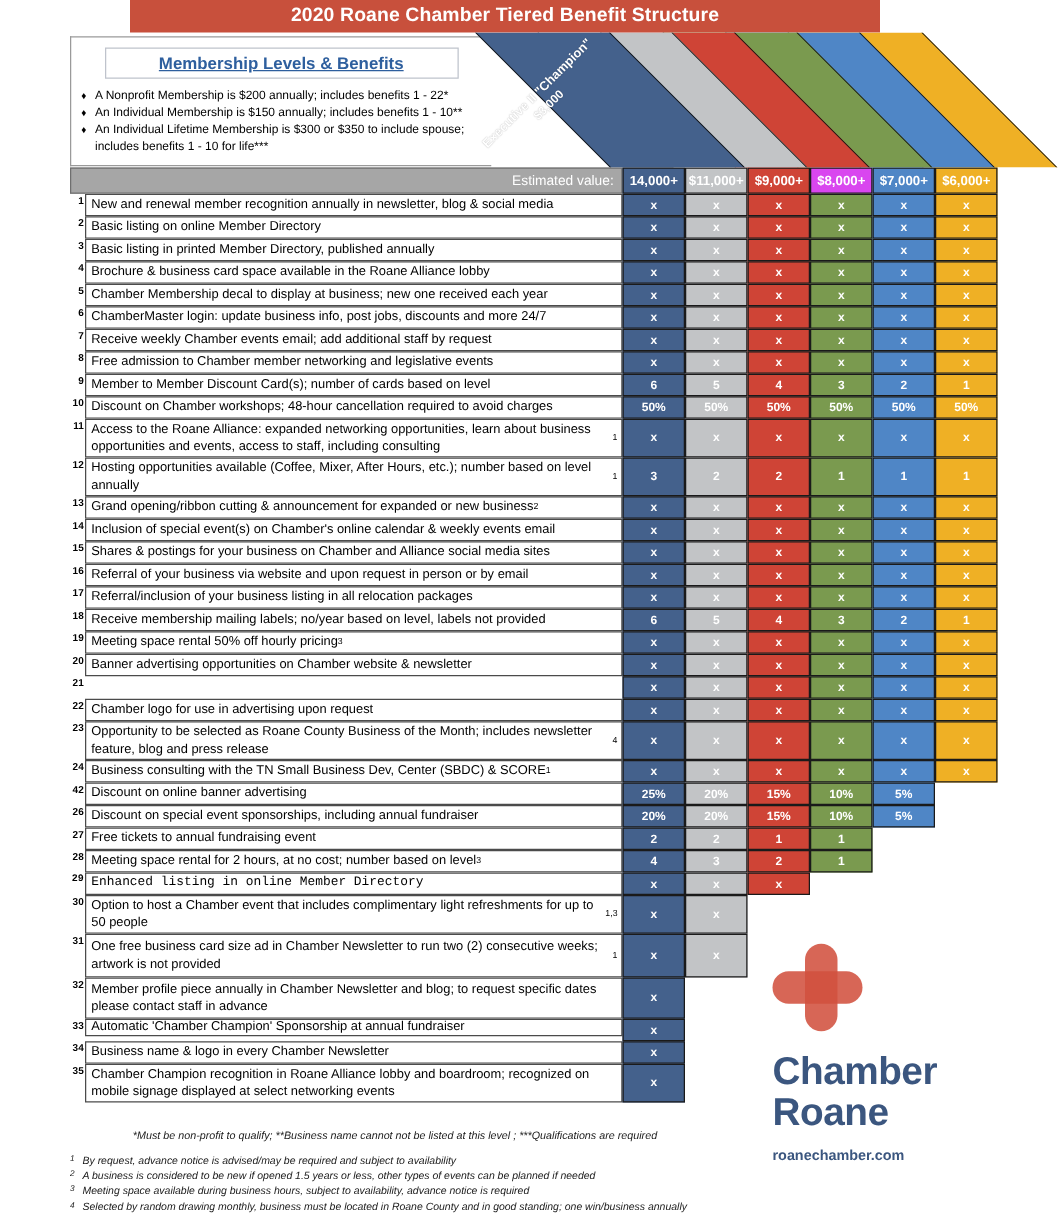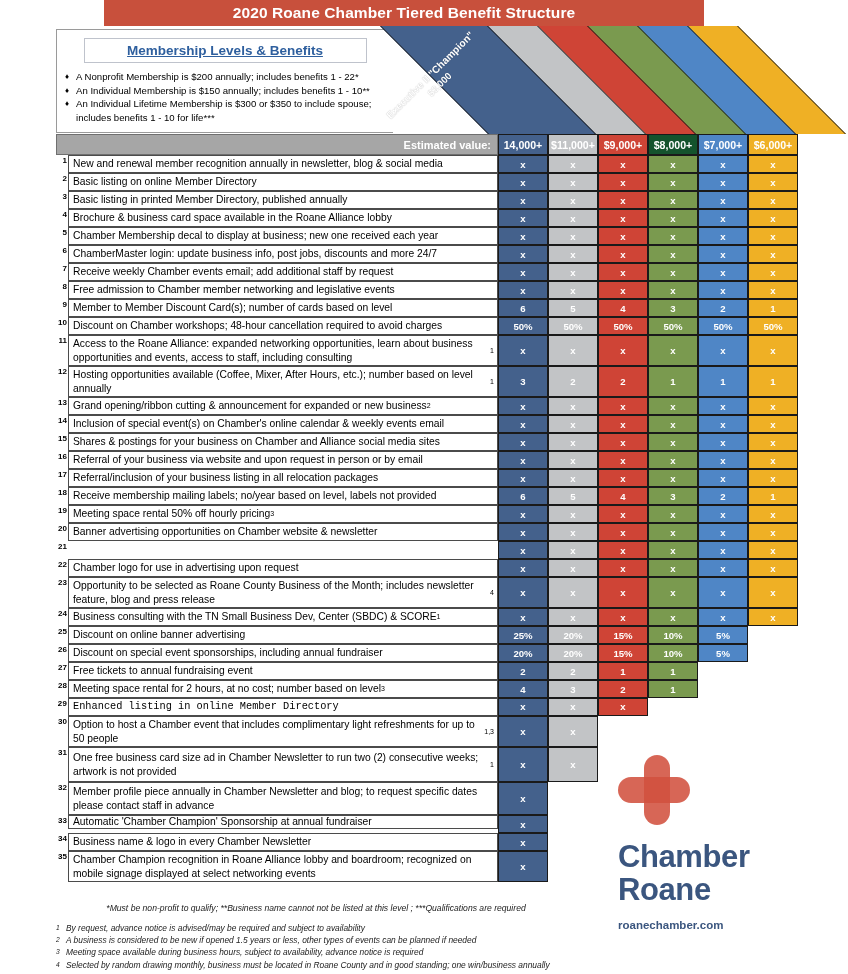--- a/index.html
+++ b/index.html
@@ -74,21 +74,21 @@
   
   #estrow {
     position:absolute; left:56px; top:134px; width:744px; height:21px;
   }
   #est-label {
     position:absolute; left:0; top:0; width:442px; height:21px;
     background:#a6a6a6; border:1px solid #6f6f6f;
     display:flex; align-items:center; justify-content:flex-end;
     padding-right:6px;
   }
-  #est-label .t { color:#fff; font-weight:bold; font-size:11px; }
+  #est-label .t { color:#fff; font-weight:normal; font-size:11px; }
   .estcell {
     position:absolute; top:0; height:21px; width:50px;
     border:1.4px solid #1a1a1a;
     display:flex; align-items:center; justify-content:center;
   }
   .estcell .t { color:#fff; font-weight:bold; font-size:10.6px; }
 
   
   #table { position:absolute; left:56px; top:155px; width:744px; }
   .row { position:relative; display:flex; }
@@ -229,21 +229,21 @@
   </div>
 <div class="estcell" style="left: 442px; background: rgb(68, 97, 140);">
       <div class="t">14,000+</div>
     </div>
     <div class="estcell" style="left: 492px; background: rgb(194, 196, 198);">
       <div class="t">$11,000+</div>
     </div>
     <div class="estcell" style="left: 542px; background: rgb(207, 68, 54);">
       <div class="t">$9,000+</div>
     </div>
-    <div class="estcell" style="left: 592px; background: #14532d;">
+    <div class="estcell" style="left: 592px; background: #d946ef;">
       <div class="t">$8,000+</div>
     </div>
     <div class="estcell" style="left: 642px; background: rgb(79, 134, 198);">
       <div class="t">$7,000+</div>
     </div>
     <div class="estcell" style="left: 692px; background: rgb(239, 176, 37);">
       <div class="t">$6,000+</div>
     </div>
   </div>
 
@@ -530,21 +530,21 @@
       <div class="cells">
         <div class="cell" style="height: 18px; background: rgb(68, 97, 140);">x</div>
         <div class="cell" style="height: 18px; background: rgb(194, 196, 198);">x</div>
         <div class="cell" style="height: 18px; background: rgb(207, 68, 54);">x</div>
         <div class="cell" style="height: 18px; background: rgb(122, 154, 79);">x</div>
         <div class="cell" style="height: 18px; background: rgb(79, 134, 198);">x</div>
         <div class="cell" style="height: 18px; background: rgb(239, 176, 37);">x</div>
       </div>
     </div>
     <div class="row" style="height: 18px;">
-      <div class="rnum">25</div>
+      <div class="rnum">42</div>
       <div class="rdesc" style="height: 18px;">Discount on online banner advertising</div>
       <div class="cells">
         <div class="cell" style="height: 18px; background: rgb(68, 97, 140);">25%</div>
         <div class="cell" style="height: 18px; background: rgb(194, 196, 198);">20%</div>
         <div class="cell" style="height: 18px; background: rgb(207, 68, 54);">15%</div>
         <div class="cell" style="height: 18px; background: rgb(122, 154, 79);">10%</div>
         <div class="cell" style="height: 18px; background: rgb(79, 134, 198);">5%</div>
         <div class="cell empty" style="height: 18px;"></div>
       </div>
     </div>

